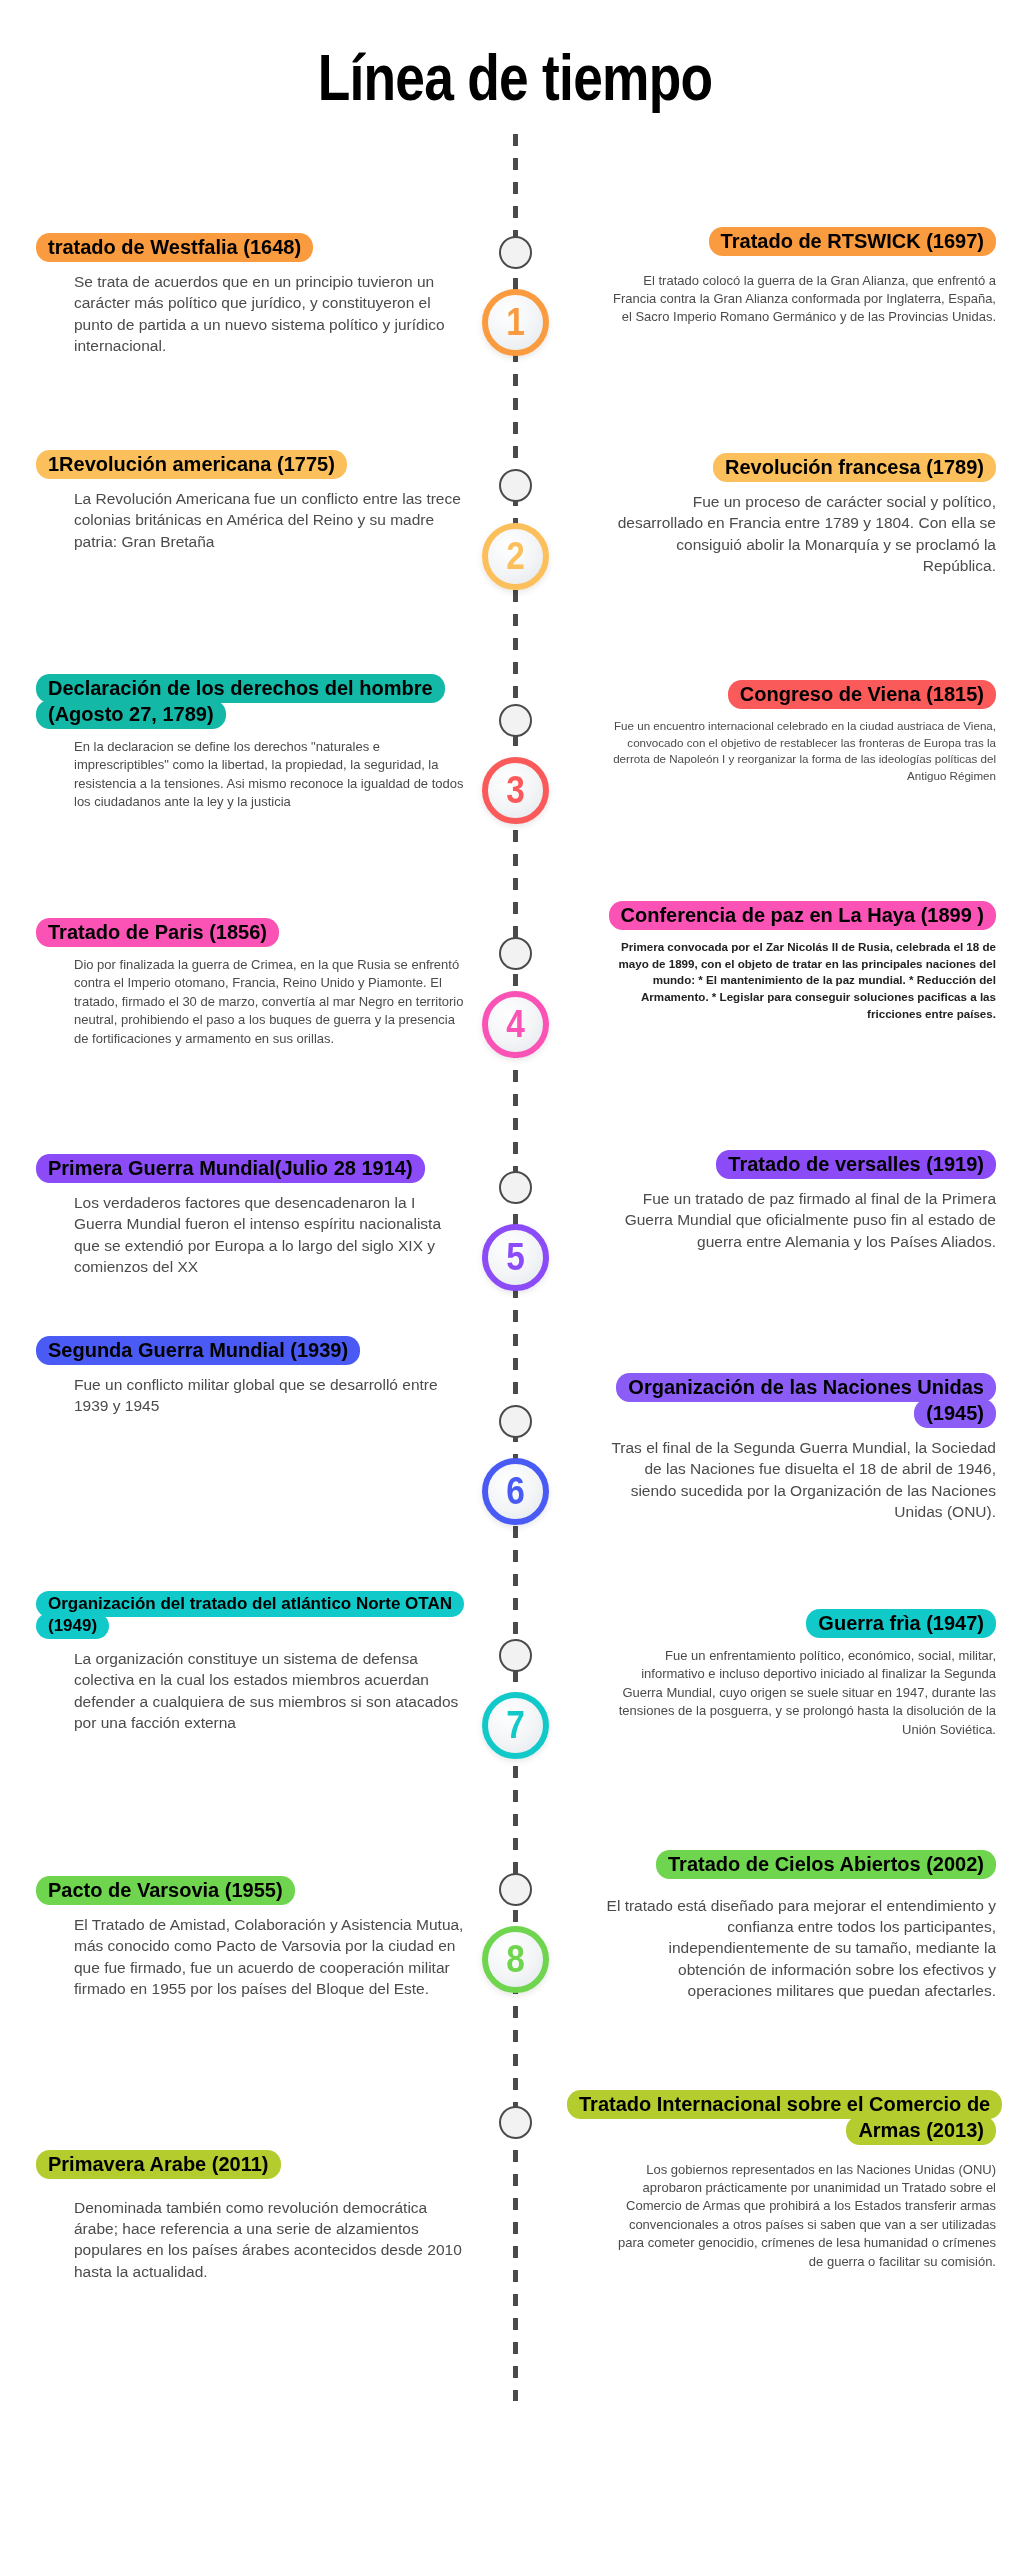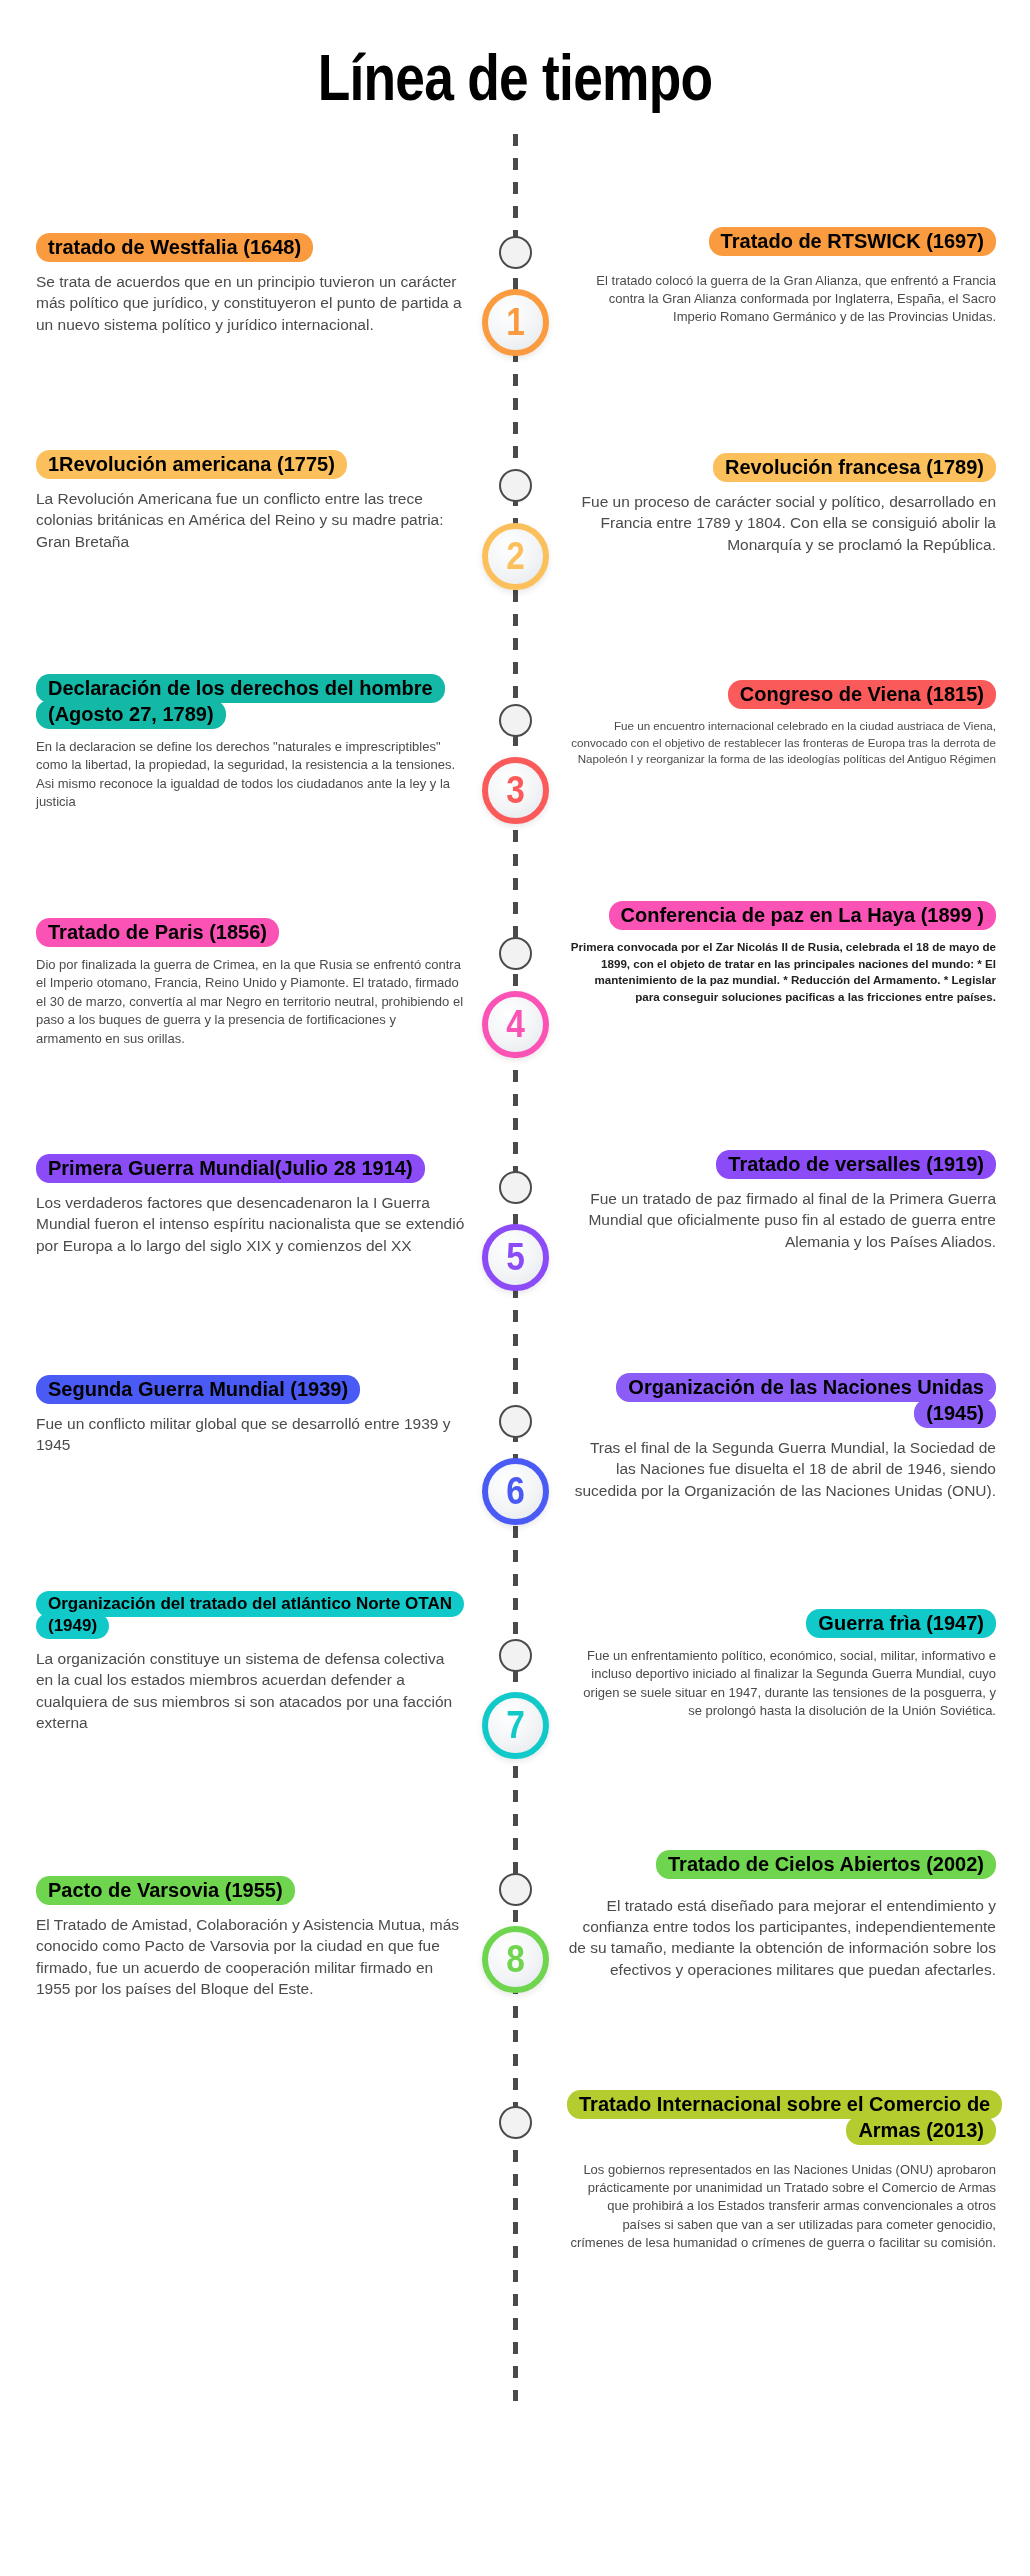--- a/index.html
+++ b/index.html
@@ -103,20 +103,21 @@
     -webkit-box-decoration-break: clone;
     font-size: 20px;
   }
 
   .body-text {
     margin-top: 10.3px;
     color: #4b4b4b;
     font-size: 15.5px;
     line-height: 1.38;
     font-family: "Liberation Sans", sans-serif;
+    margin-left: 38px;
   }
   .body-text.small   { font-size: 13px; line-height: 1.42; }
   .body-text.tiny    { font-size: 11.6px; line-height: 1.45; }
   .body-text.bold    { font-weight: 700; color: #222222; }
 </style>
 </head>
 <body>
 
 <h1 class="page-title">Línea de tiempo</h1>
 
@@ -187,41 +188,47 @@
     <p class="body-text small">Dio por finalizada la guerra de Crimea, en la que Rusia se enfrentó contra el Imperio otomano, Francia, Reino Unido y Piamonte. El tratado, firmado el 30 de marzo, convertía al mar Negro en territorio neutral, prohibiendo el paso a los buques de guerra y la presencia de fortificaciones y armamento en sus orillas.</p>
   </div>
 
   <div class="entry left" style="top:1030px;">
     <div class="chip-wrap">
       <span class="chip" style="background:#8B4CF7;">Primera Guerra Mundial(Julio 28 1914)</span>
     </div>
     <p class="body-text">Los verdaderos factores que desencadenaron la I Guerra Mundial fueron el intenso espíritu nacionalista que se extendió por Europa a lo largo del siglo XIX y comienzos del XX</p>
   </div>
 
-  <div class="entry left" style="top:1251px;">
+  <div class="entry left" style="top:1212px;">
     <div class="chip-wrap">
       <span class="chip" style="background:#4A5BF5;">Segunda Guerra Mundial (1939)</span>
     </div>
     <p class="body-text">Fue un conflicto militar global que se desarrolló entre 1939 y 1945</p>
   </div>
 
   <div class="entry left" style="top:1468px;">
     <div class="chip-wrap">
       <span class="chip" style="background:#12C9C9;font-size:17px;">Organización del tratado del atlántico Norte OTAN (1949)</span>
     </div>
     <p class="body-text">La organización constituye un sistema de defensa colectiva en la cual los estados miembros acuerdan defender a cualquiera de sus miembros si son atacados por una facción externa</p>
   </div>
 
   <div class="entry left" style="top:1752px;">
     <div class="chip-wrap">
       <span class="chip" style="background:#6FD44E;">Pacto de Varsovia (1955)</span>
     </div>
     <p class="body-text">El Tratado de Amistad, Colaboración y Asistencia Mutua, más conocido como Pacto de Varsovia por la ciudad en que fue firmado, fue un acuerdo de cooperación militar firmado en 1955 por los países del Bloque del Este.</p>
   </div>
 
+  <div class="entry left" style="top:2026px;">
+    <div class="chip-wrap">
+      <span class="chip" style="background:#B5CC2E;">Primavera Arabe (2011)</span>
+    </div>
+    <p class="body-text" style="margin-top:19px;">Denominada también como revolución democrática árabe; hace referencia a una serie de alzamientos populares en los países árabes acontecidos desde 2010 hasta la actualidad.</p>
+  </div>
 
   <div class="entry right" style="top:103px;">
     <div class="chip-wrap">
       <span class="chip" style="background:#F99B3E;">Tratado de RTSWICK (1697)</span>
     </div>
     <p class="body-text small" style="margin-top:17px;">El tratado colocó la guerra de la Gran Alianza, que enfrentó a Francia contra la Gran Alianza conformada por Inglaterra, España, el Sacro Imperio Romano Germánico y de las Provincias Unidas.</p>
   </div>
 
   <div class="entry right" style="top:329px;">
     <div class="chip-wrap">

